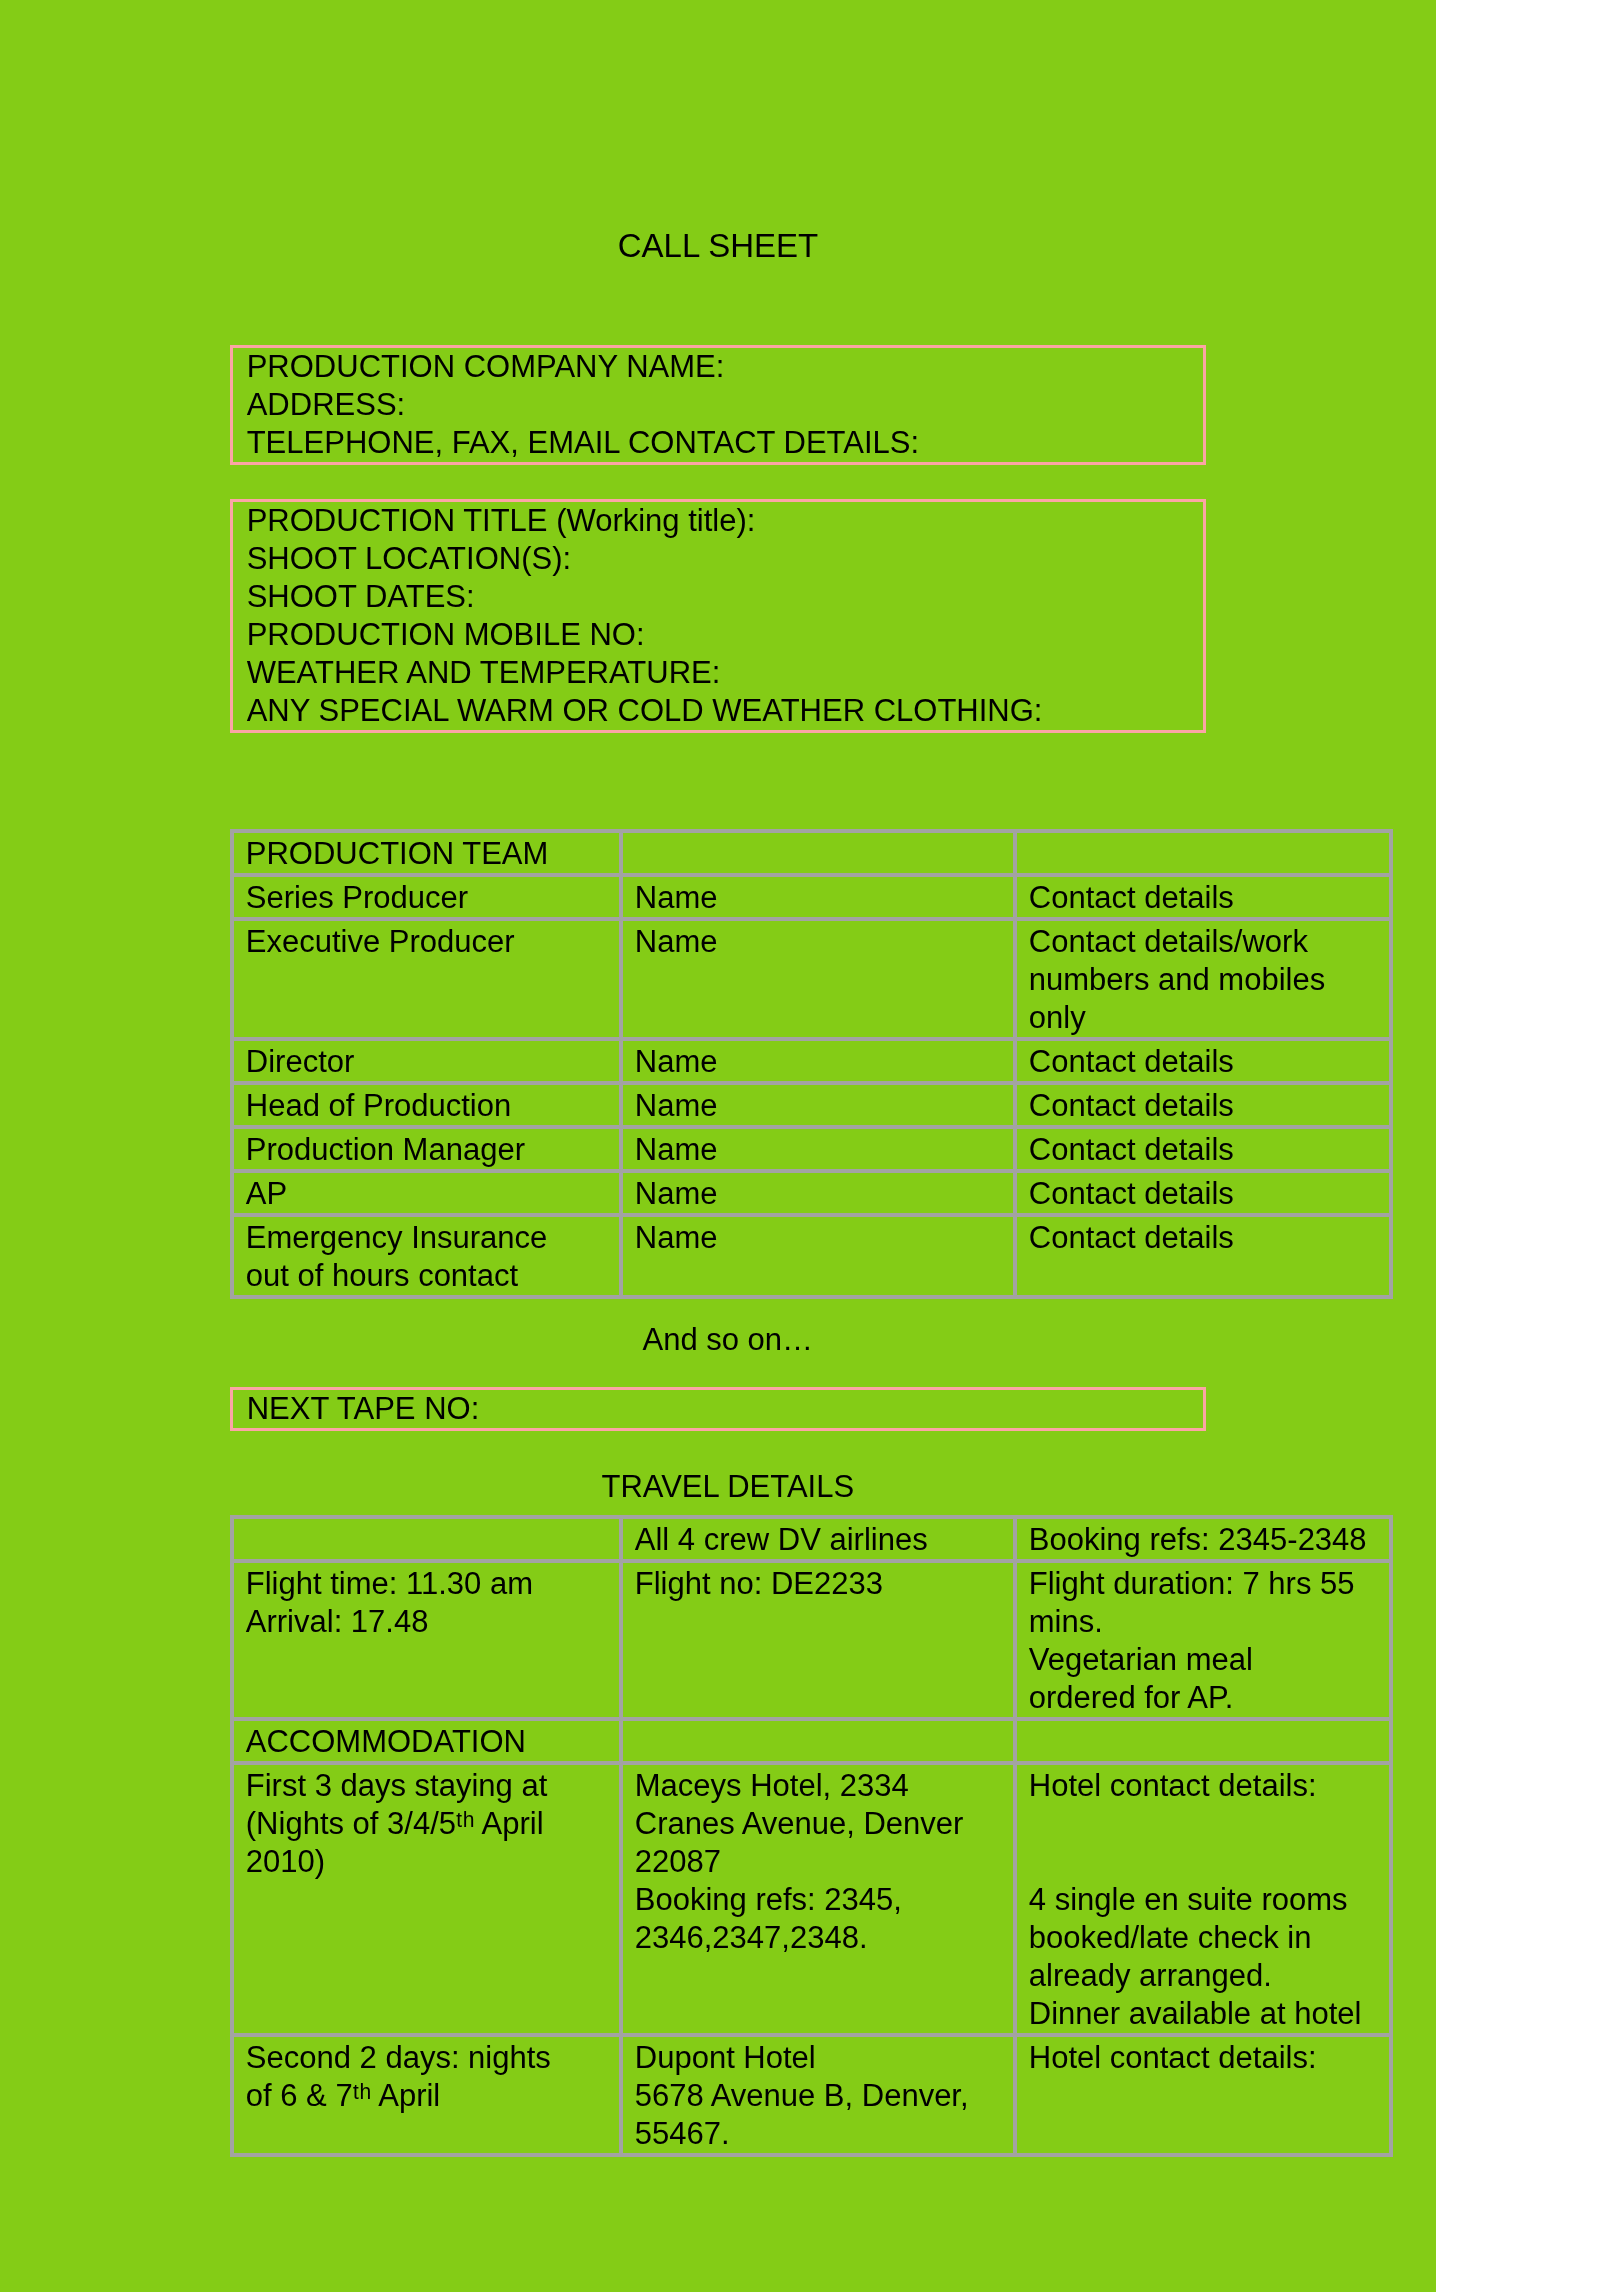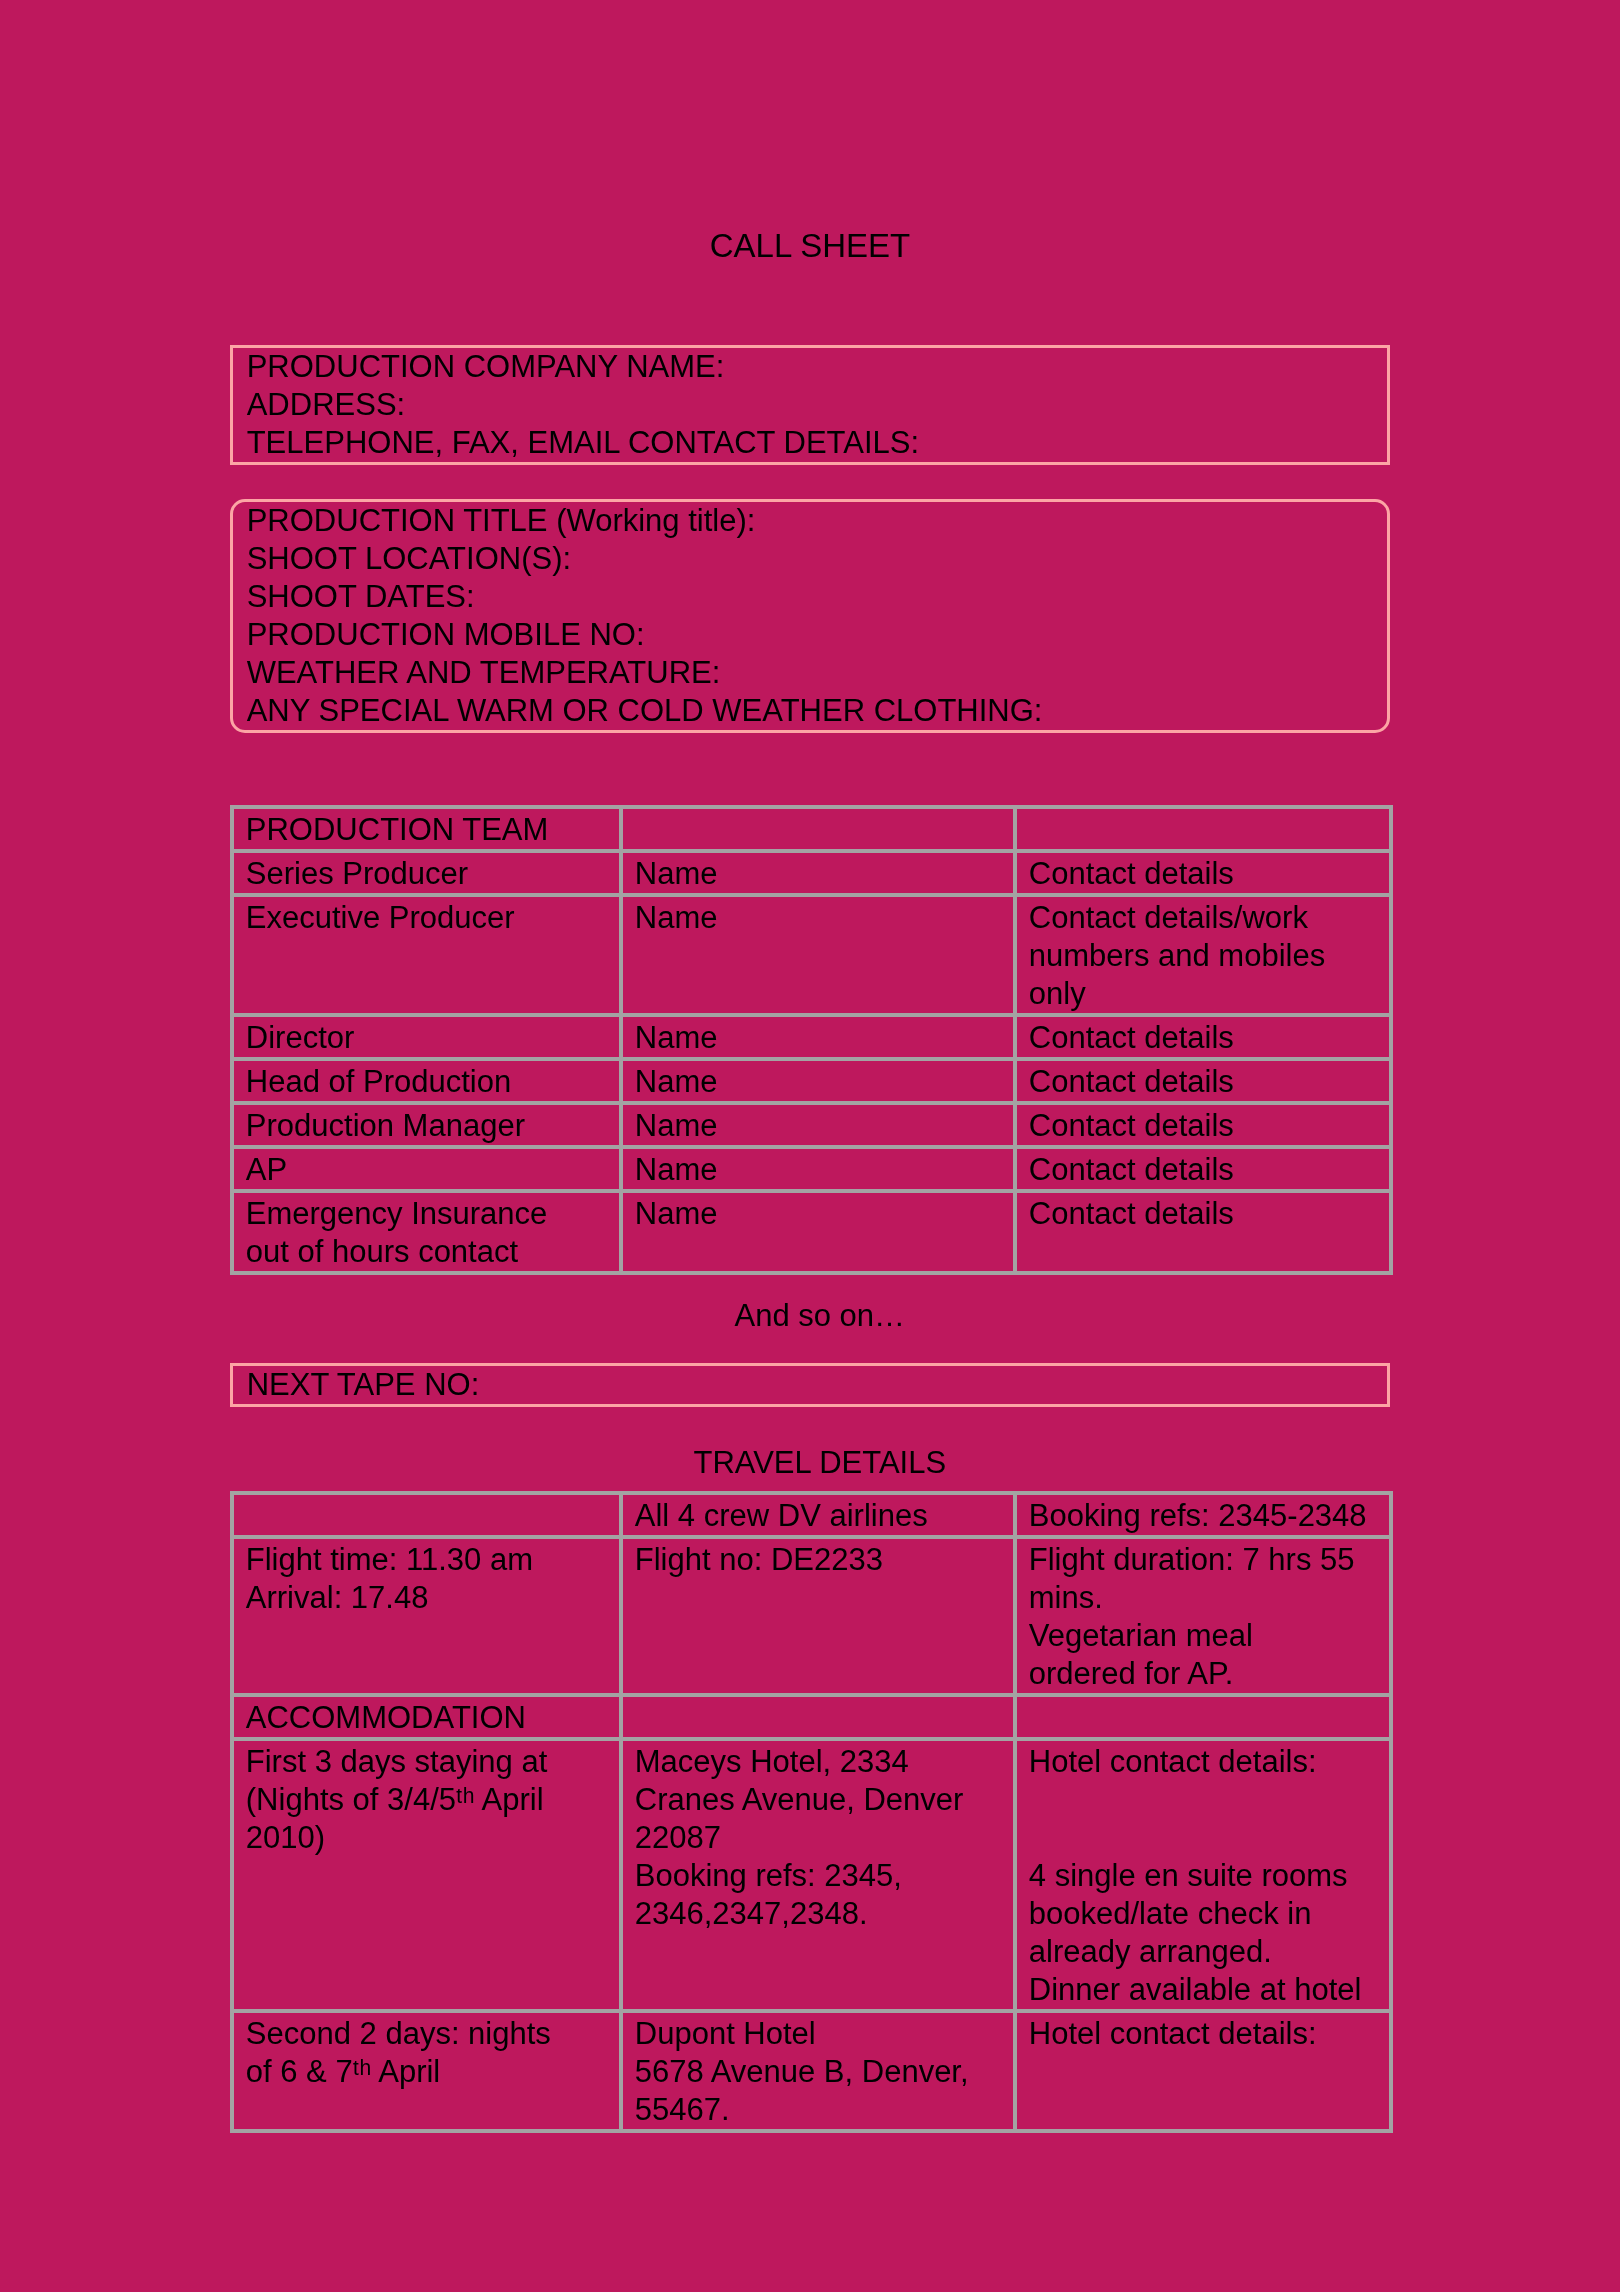--- a/index.html
+++ b/index.html
@@ -2,43 +2,43 @@
 <html><head>
 <meta charset="utf-8">
 <style>
   html, body {
     margin: 0;
     padding: 0;
     background: #ffffff;
   }
   .page {
     position: relative;
-    width: 1620px;
+    width: 1436px;
     height: 2293px;
-    background: #be185d;
+    background: #84cc16;
     color: #000000;
     font-family: "Liberation Sans", "DejaVu Sans", sans-serif;
     font-size: 31px;
     line-height: 38px;
     box-sizing: border-box;
     padding: 227px 230px 0 230px;
     overflow: hidden;
   }
   .title {
     text-align: center;
     font-size: 33px;
     margin: 0 0 80px 0;
   }
   .box {
     border: 3px solid #fca5a5;
     padding: 0 13.7px;
     white-space: pre-line;
   }
   .company-box { margin-bottom: 34px; }
-  .production-box { margin-bottom: 72px; border-radius: 15px; }
+  .production-box { margin-bottom: 96px; }
   table {
     border-collapse: collapse;
     table-layout: fixed;
     width: 1160px;
   }
   col.c1 { width: 389px; }
   col.c2 { width: 394px; }
   col.c3 { width: 376px; }
   td {
     border: 4px solid #a3a3a3;

